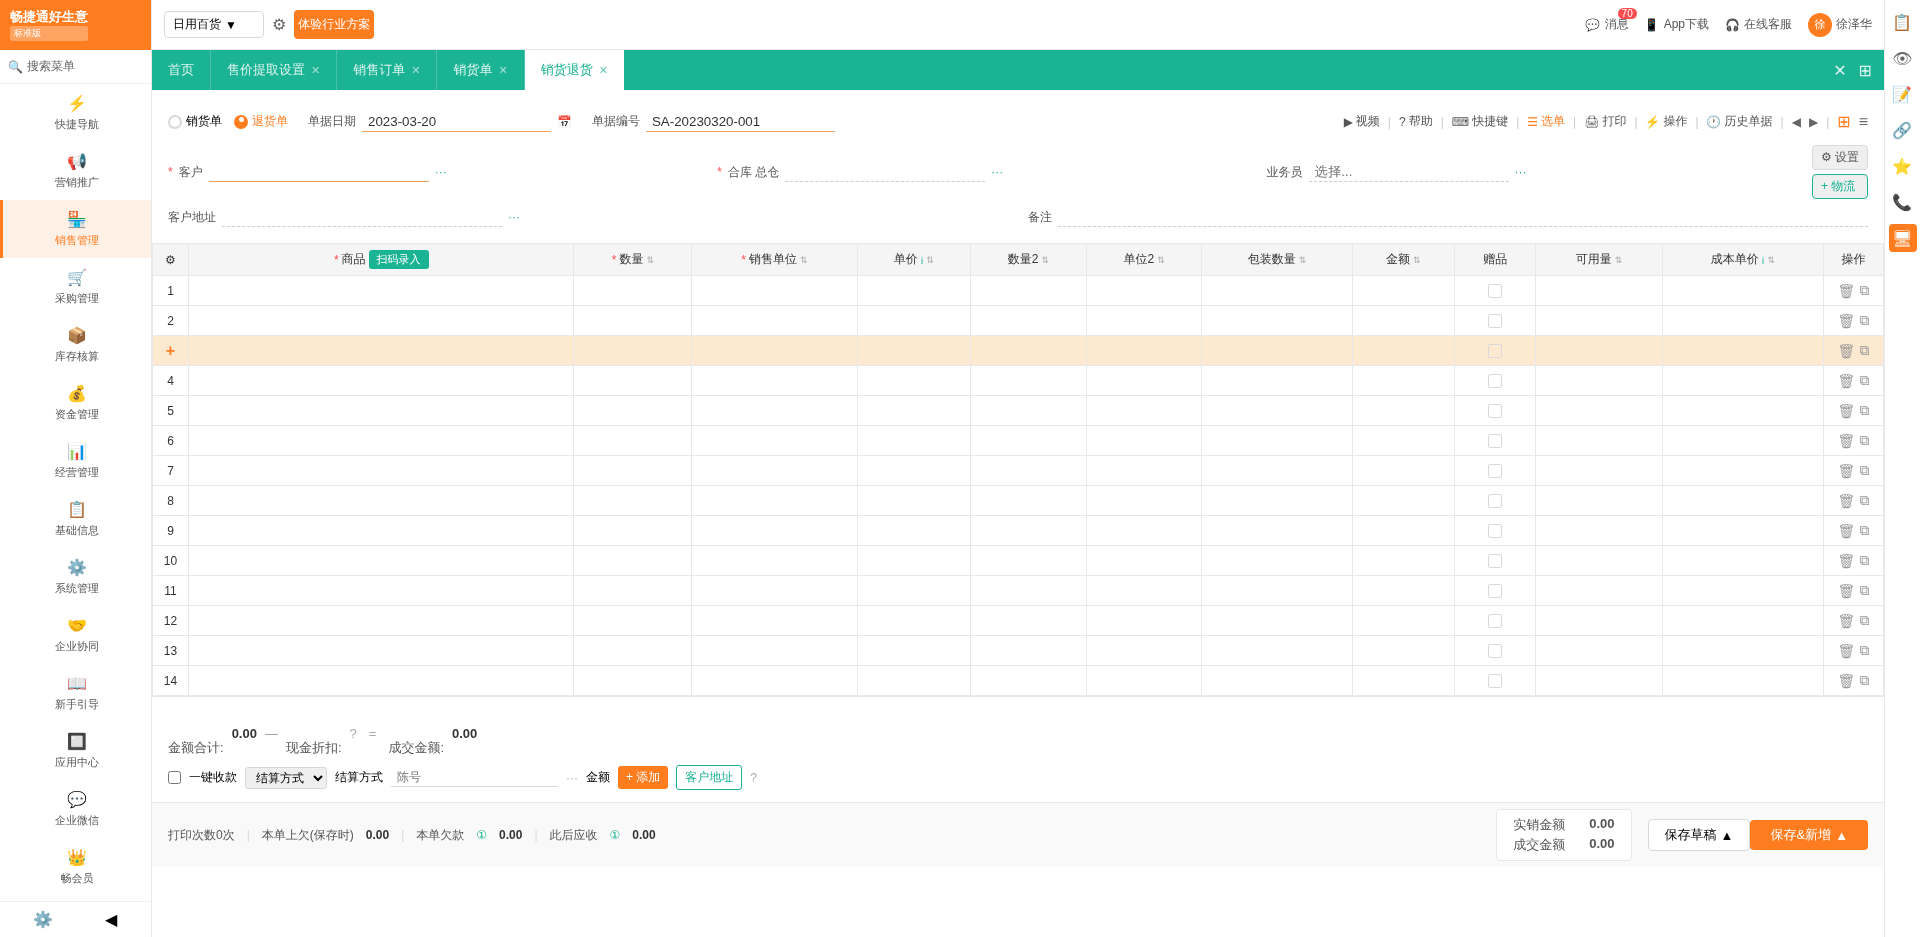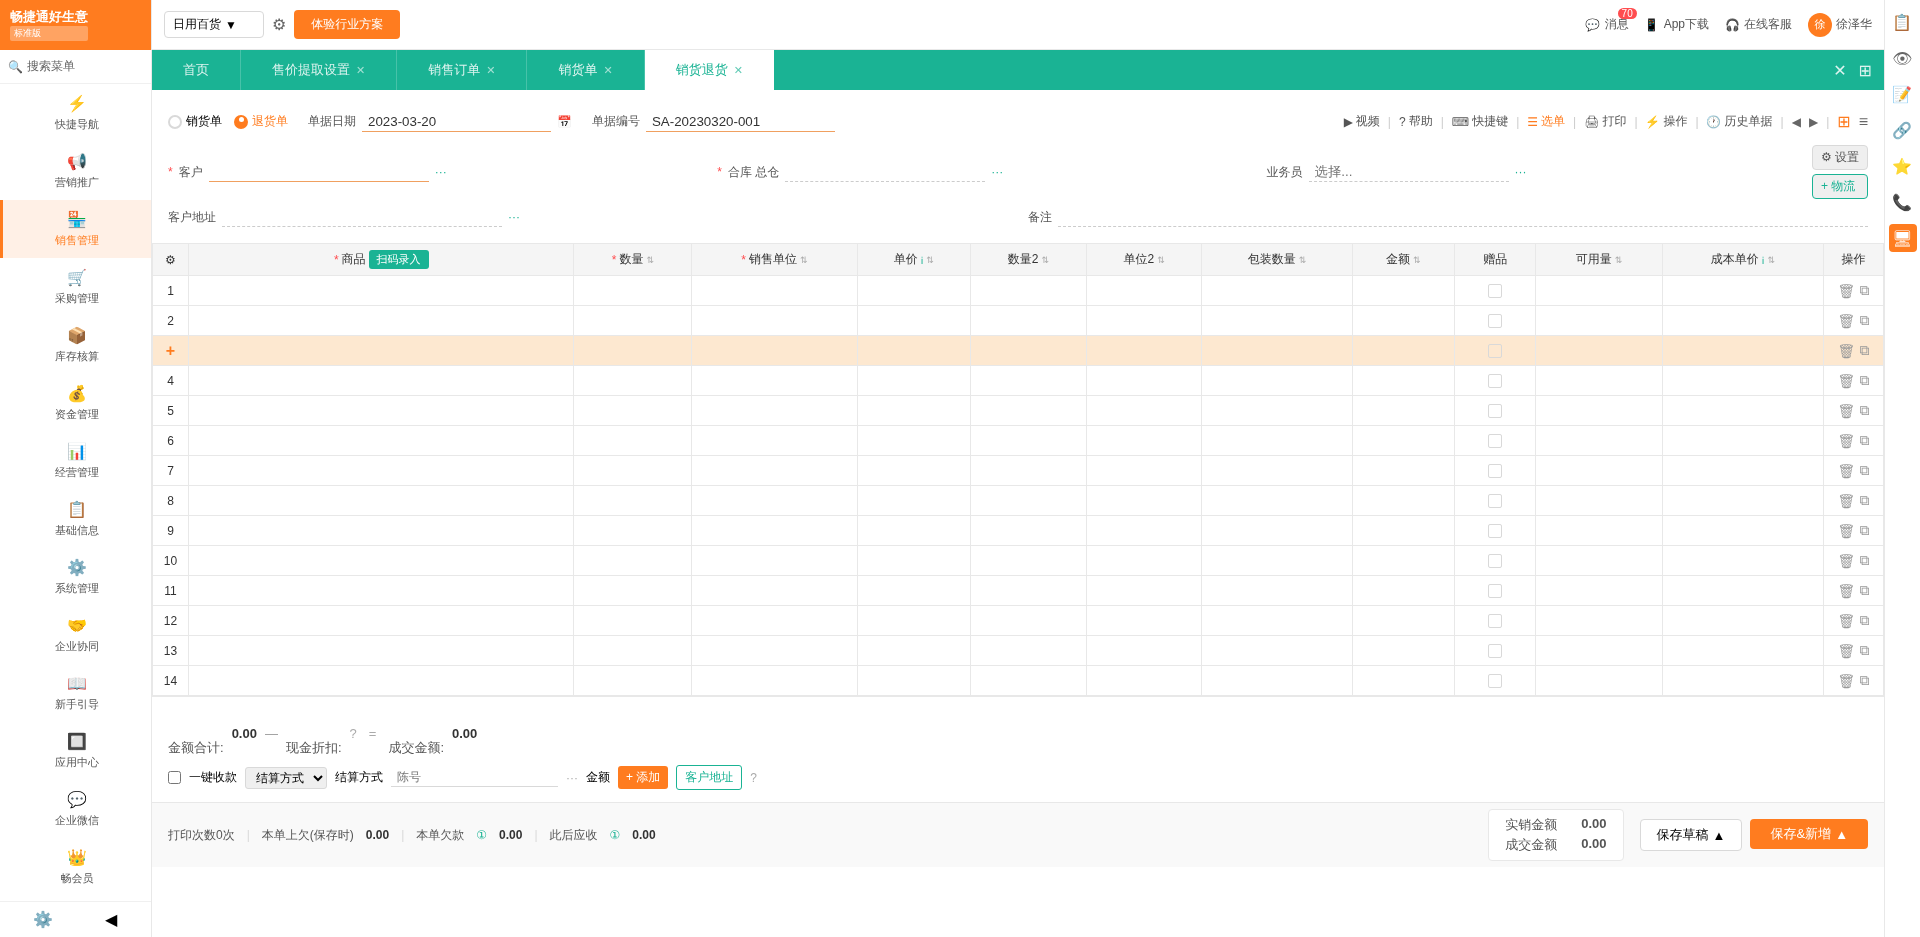--- a/index.html
+++ b/index.html
@@ -14,29 +14,29 @@
     .sidebar-nav-item { display: flex; flex-direction: column; align-items: center; padding: 10px 4px; cursor: pointer; color: #555; font-size: 11px; gap: 4px; border-left: 3px solid transparent; }
     .sidebar-nav-item.active { background: #fff0e6; color: #ff7c1f; border-left: 3px solid #ff7c1f; }
     .sidebar-nav-icon { font-size: 16px; }
     .sidebar-bottom { margin-top: auto; padding: 8px; display: flex; justify-content: space-around; border-top: 1px solid #f0f0f0; }
 
     
     .topbar { height: 50px; background: #fff; display: flex; align-items: center; padding: 0 12px; border-bottom: 1px solid #e8e8e8; gap: 8px; }
     .topbar-left { display: flex; align-items: center; gap: 8px; flex: 1; }
     .topbar-select { display: flex; align-items: center; gap: 4px; border: 1px solid #d9d9d9; border-radius: 4px; padding: 4px 8px; font-size: 12px; cursor: pointer; min-width: 100px; }
     .topbar-gear { color: #666; cursor: pointer; font-size: 16px; }
-    .topbar-btn { background: #ff7c1f; color: #fff; border: none; border-radius: 4px; padding: 6px 17px; font-size: 12px; cursor: pointer; white-space: nowrap; }
+    .topbar-btn { background: #ff7c1f; color: #fff; border: none; border-radius: 4px; padding: 6px 4px; font-size: 12px; cursor: pointer; white-space: nowrap; }
     .topbar-right { display: flex; align-items: center; gap: 16px; }
     .topbar-icon-group { display: flex; align-items: center; gap: 4px; color: #555; font-size: 12px; cursor: pointer; position: relative; }
     .badge { background: #ff4d4f; color: #fff; border-radius: 10px; font-size: 10px; padding: 0 4px; min-width: 16px; text-align: center; position: absolute; top: -8px; right: -8px; }
     .topbar-avatar { width: 24px; height: 24px; border-radius: 50%; background: #ff7c1f; display: flex; align-items: center; justify-content: center; color: #fff; font-size: 11px; }
 
     
     .tabbar { height: 40px; background: #1ab394; display: flex; align-items: stretch; padding: 0 0; overflow: hidden; }
-    .tab { display: flex; align-items: center; padding: 0 31px; cursor: pointer; color: rgba(255,255,255,0.85); font-size: 13px; gap: 6px; white-space: nowrap; border-right: 1px solid rgba(255,255,255,0.2); }
+    .tab { display: flex; align-items: center; padding: 0 16px; cursor: pointer; color: rgba(255,255,255,0.85); font-size: 13px; gap: 6px; white-space: nowrap; border-right: 1px solid rgba(255,255,255,0.2); }
     .tab.active { background: #fff; color: #1ab394; border-right: none; }
     .tab-close { font-size: 11px; color: inherit; opacity: 0.7; }
     .tabbar-actions { margin-left: auto; display: flex; align-items: center; padding: 0 8px; gap: 4px; }
     .tabbar-action-btn { color: rgba(255,255,255,0.85); font-size: 16px; cursor: pointer; padding: 2px 4px; }
 
     
     .content { flex: 1; overflow: auto; background: #fff; }
     .form-area { padding: 12px 16px; }
     .radio-group { display: flex; align-items: center; gap: 12px; }
     .radio-item { display: flex; align-items: center; gap: 4px; cursor: pointer; }
@@ -79,21 +79,21 @@
     .payment-checkbox { width: 13px; height: 13px; border: 1px solid #d9d9d9; }
     .payment-select { border: 1px solid #d9d9d9; border-radius: 3px; padding: 2px 6px; font-size: 12px; min-width: 80px; }
     .payment-input { border: none; border-bottom: 1px solid #d9d9d9; padding: 2px 6px; min-width: 80px; font-size: 12px; }
     .add-btn { background: #ff7c1f; color: #fff; border: none; border-radius: 3px; padding: 3px 8px; cursor: pointer; font-size: 12px; }
     .split-btn { border: 1px solid #1ab394; color: #1ab394; background: #fff; border-radius: 3px; padding: 3px 8px; cursor: pointer; font-size: 12px; }
 
     
     .stats-row { display: flex; align-items: center; gap: 12px; padding: 4px 0; font-size: 12px; color: #555; background: #f9f9f9; border-top: 1px solid #e8e8e8; padding: 6px 16px; }
 
     
-    .action-btns { display: flex; align-items: flex-start; gap: 8px; }
+    .action-btns { display: flex; align-items: center; gap: 0; }
     .btn-draft { border: 1px solid #d9d9d9; background: #fff; border-radius: 4px; padding: 6px 16px; cursor: pointer; font-size: 13px; display: flex; align-items: center; gap: 4px; }
     .btn-save { background: #ff7c1f; color: #fff; border: none; border-radius: 4px; padding: 6px 20px; cursor: pointer; font-size: 13px; display: flex; align-items: center; gap: 4px; }
 
     .barcode-btn { background: #1ab394; color: #fff; border: none; border-radius: 3px; padding: 2px 8px; cursor: pointer; font-size: 11px; }
 
     .sort-icon { color: #aaa; font-size: 9px; cursor: pointer; }
 
     .table-wrapper { overflow: auto; max-height: calc(937px - 300px); }
 
     .header-col { display: flex; align-items: center; justify-content: center; gap: 3px; }

